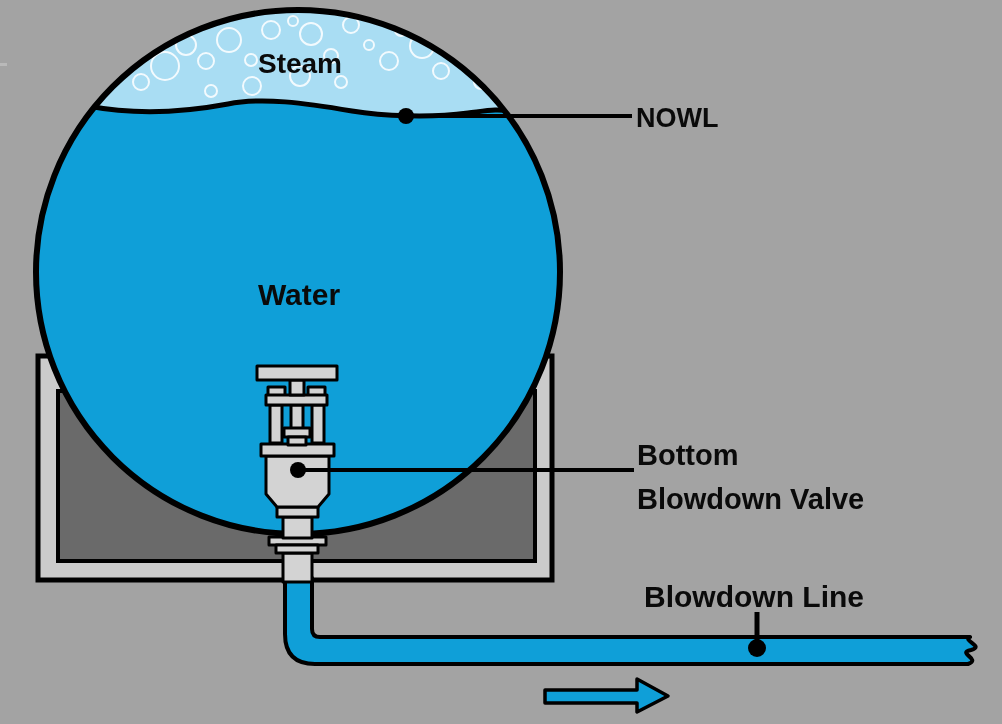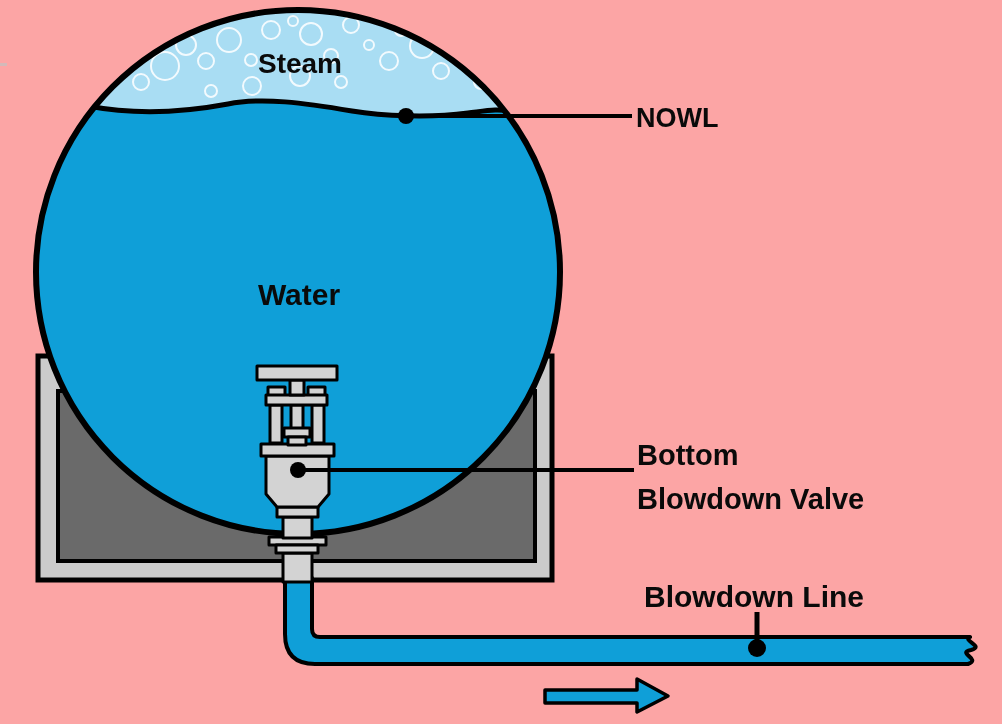--- a/index.html
+++ b/index.html
@@ -1,19 +1,19 @@
 <!DOCTYPE html>
 <html><head>
 <meta charset="utf-8">
 <style>
   html,body{margin:0;padding:0;background:#ffffff;}
   .stage{
     position:relative;
     width:1002px;height:724px;
-    background:#fca5a5;
+    background:#a3a3a3;
     overflow:hidden;
     font-family:"Liberation Sans", sans-serif;
   }
   svg{display:block;}
   text.lbl{
     font-family:"Liberation Sans", sans-serif;
     font-weight:700;
     fill:#0a0a0a;
   }
 </style>

